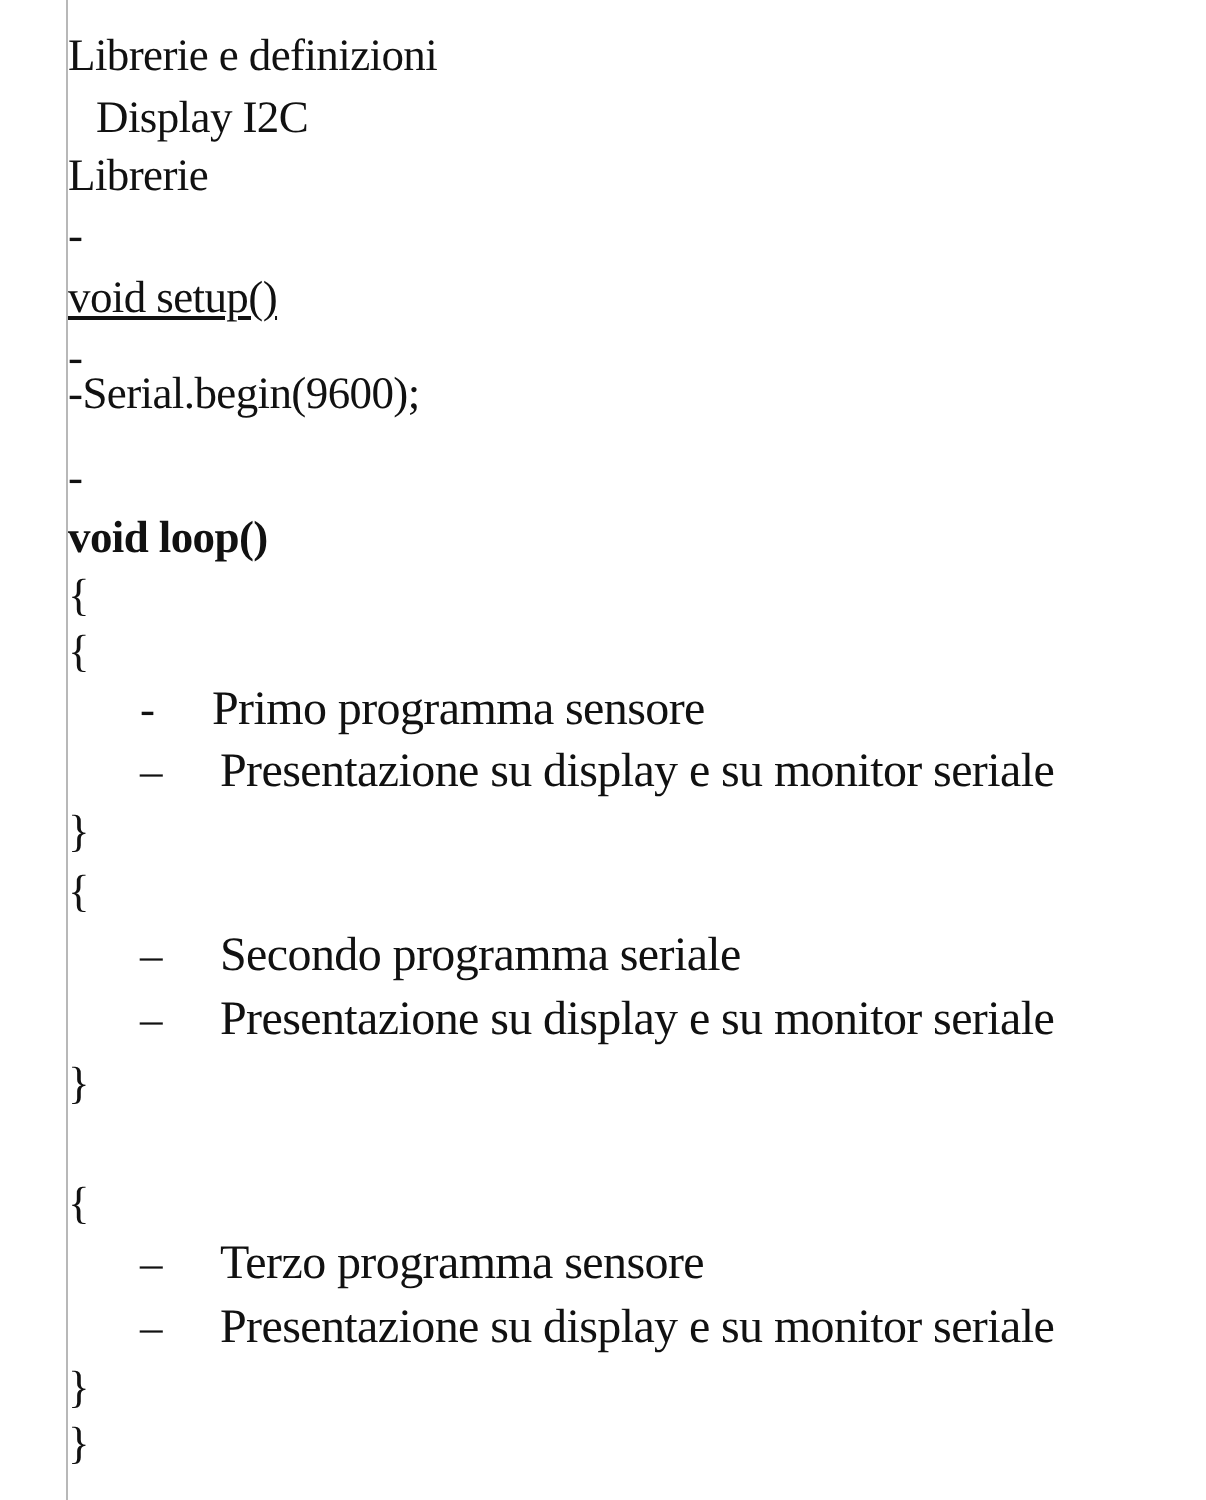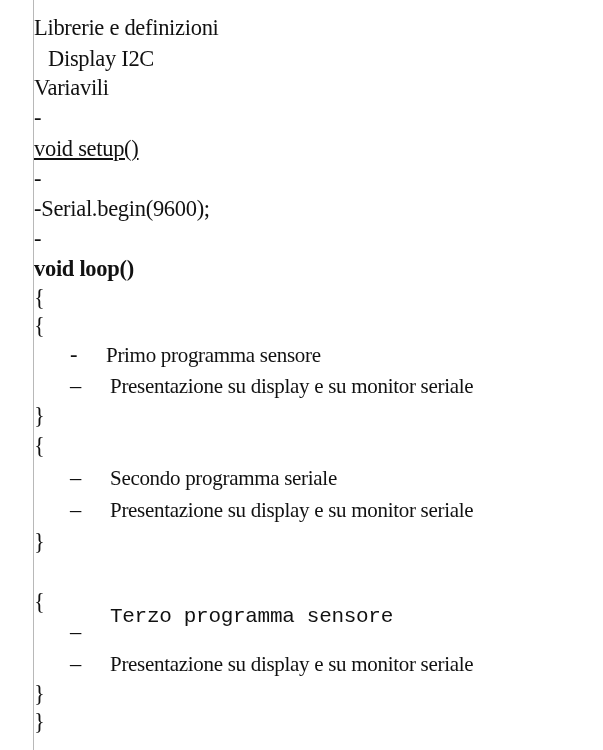--- a/index.html
+++ b/index.html
@@ -33,41 +33,41 @@
     }
     .dash {
       position: absolute;
       left: 70px;
       font-size: 22.5px;
       line-height: 26px;
     }
     .item-text {
       position: absolute;
       left: 110px;
-      font-size: 21px;
+      font-size: 24px;
       line-height: 26px;
       white-space: pre;
       letter-spacing: -0.3px;
     }
     .item-text.first {
       left: 106px;
     }
   </style>
 </head>
 <body>
 
 <div class="margin-line"></div>
 
 <div class="line" style="top:15px;">Librerie e definizioni</div>
 <div class="line" style="top:46px;margin-left:14px;">Display I2C</div>
-<div class="line" style="top:75px;">Variavili</div>
+<div class="line" style="top:75px;">Librerie</div>
 <div class="line" style="top:105px;">-</div>
 <div class="line" style="top:136px;text-decoration:underline;">void setup()</div>
 <div class="line" style="top:166px;">-</div>
-<div class="line" style="top:196px;">-Serial.begin(9600);</div>
+<div class="line" style="top:184px;">-Serial.begin(9600);</div>
 <div class="line" style="top:226px;">-</div>
 <div class="line" style="top:256px;font-weight:bold;">void loop()</div>
 <div class="line" style="top:285px;">{</div>
 <div class="line" style="top:313px;">{</div>
 
 <div>
   <div class="dash" style="top:342px;">-</div>
   <div class="item-text first" style="top:342px;">Primo programma sensore</div>
   <div class="dash" style="top:373px;">–</div>
   <div class="item-text" style="top:373px;">Presentazione su display e su monitor seriale</div>
@@ -79,19 +79,19 @@
   <div class="dash" style="top:465px;">–</div>
   <div class="item-text" style="top:465px;">Secondo programma seriale</div>
   <div class="dash" style="top:497px;">–</div>
   <div class="item-text" style="top:497px;">Presentazione su display e su monitor seriale</div>
   <div class="line" style="top:529px;">}</div>
 </div>
 
 <div>
   <div class="line" style="top:589px;">{</div>
   <div class="dash" style="top:619px;">–</div>
-  <div class="item-text" style="top:604px;font-family:Liberation Mono, monospace;">Terzo programma sensore</div>
+  <div class="item-text" style="top:619px;">Terzo programma sensore</div>
   <div class="dash" style="top:651px;">–</div>
   <div class="item-text" style="top:651px;">Presentazione su display e su monitor seriale</div>
   <div class="line" style="top:681px;">}</div>
 </div>
 
 <div class="line" style="top:709px;">}</div>
 
 </body></html>

